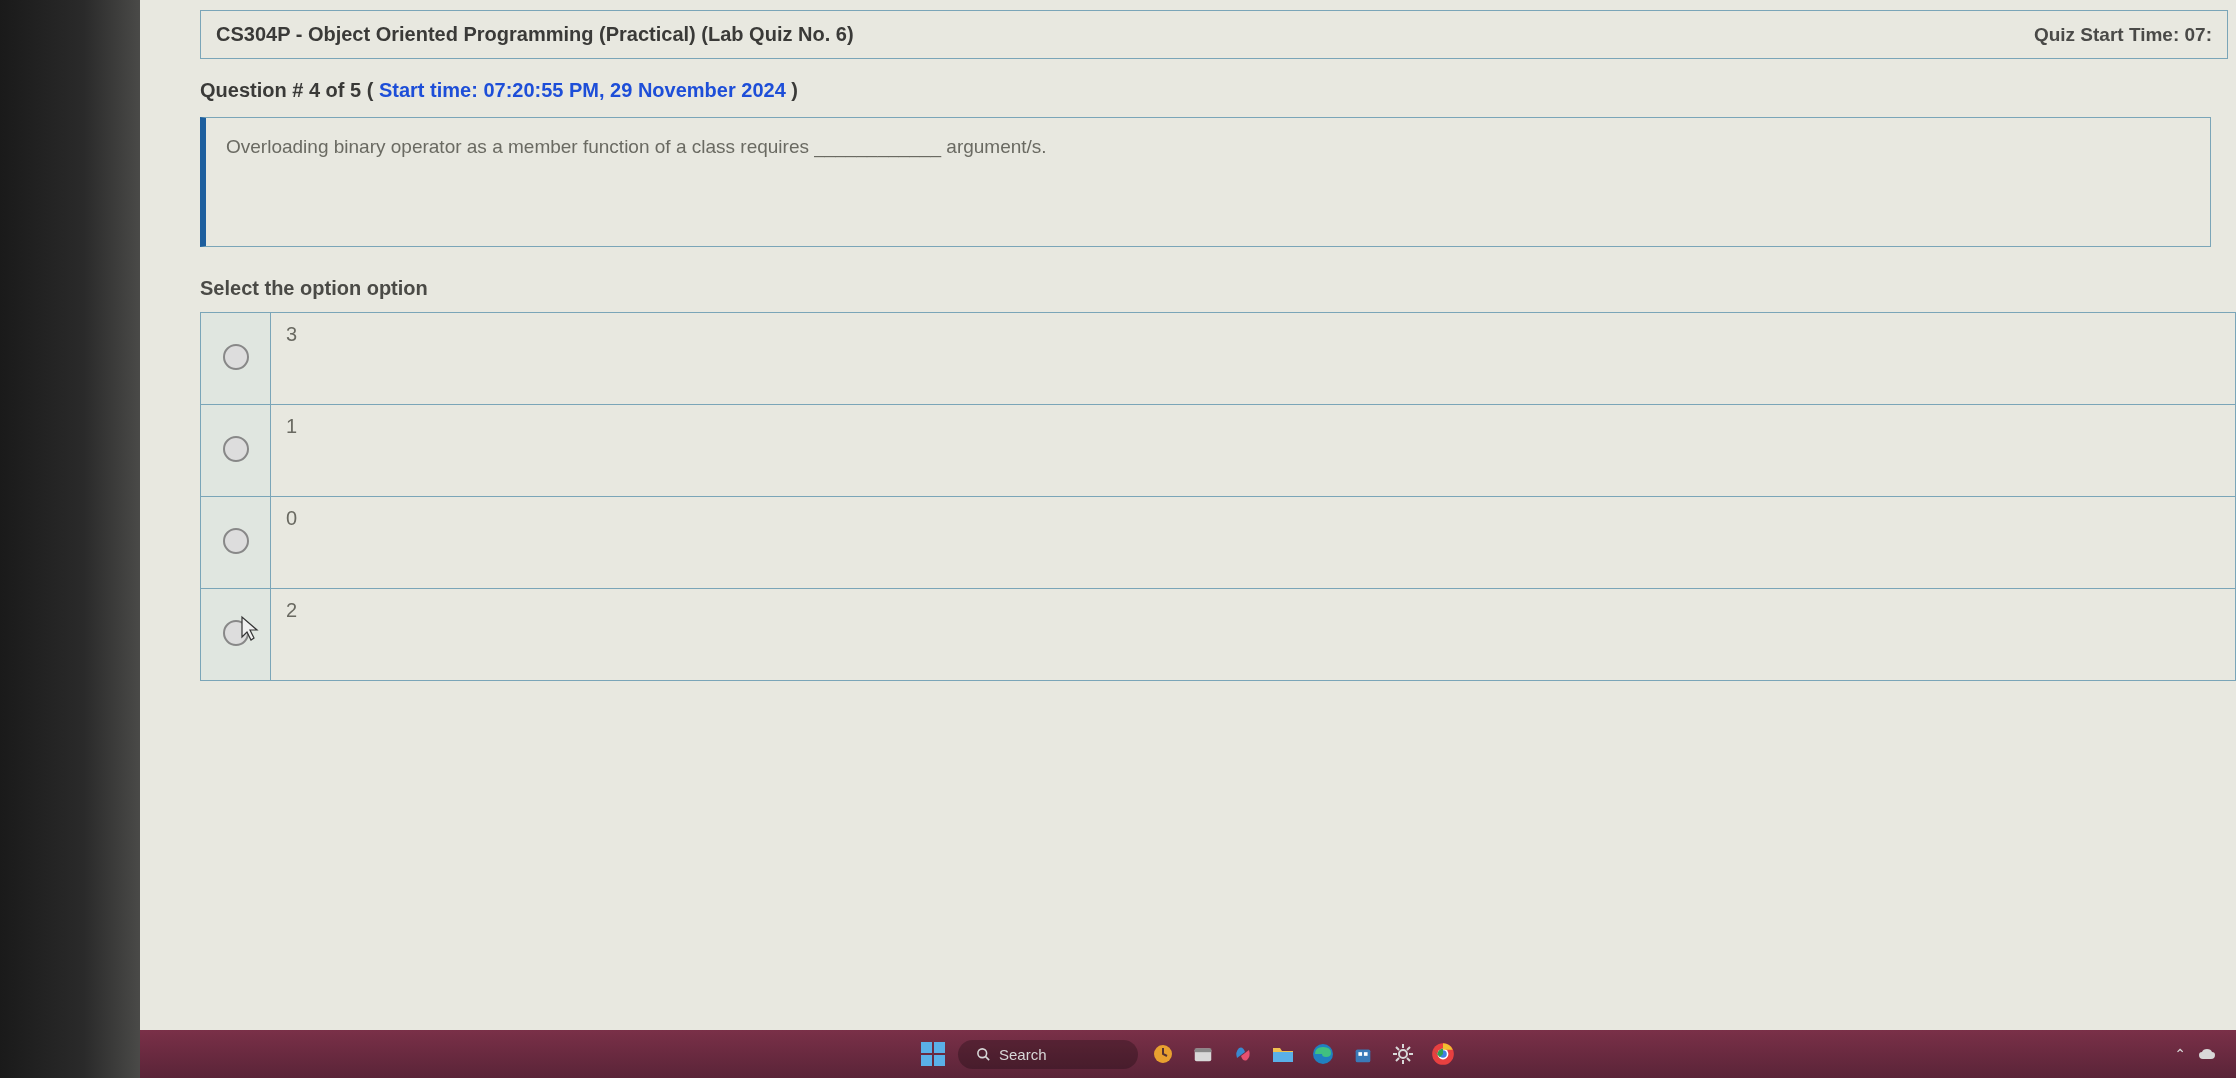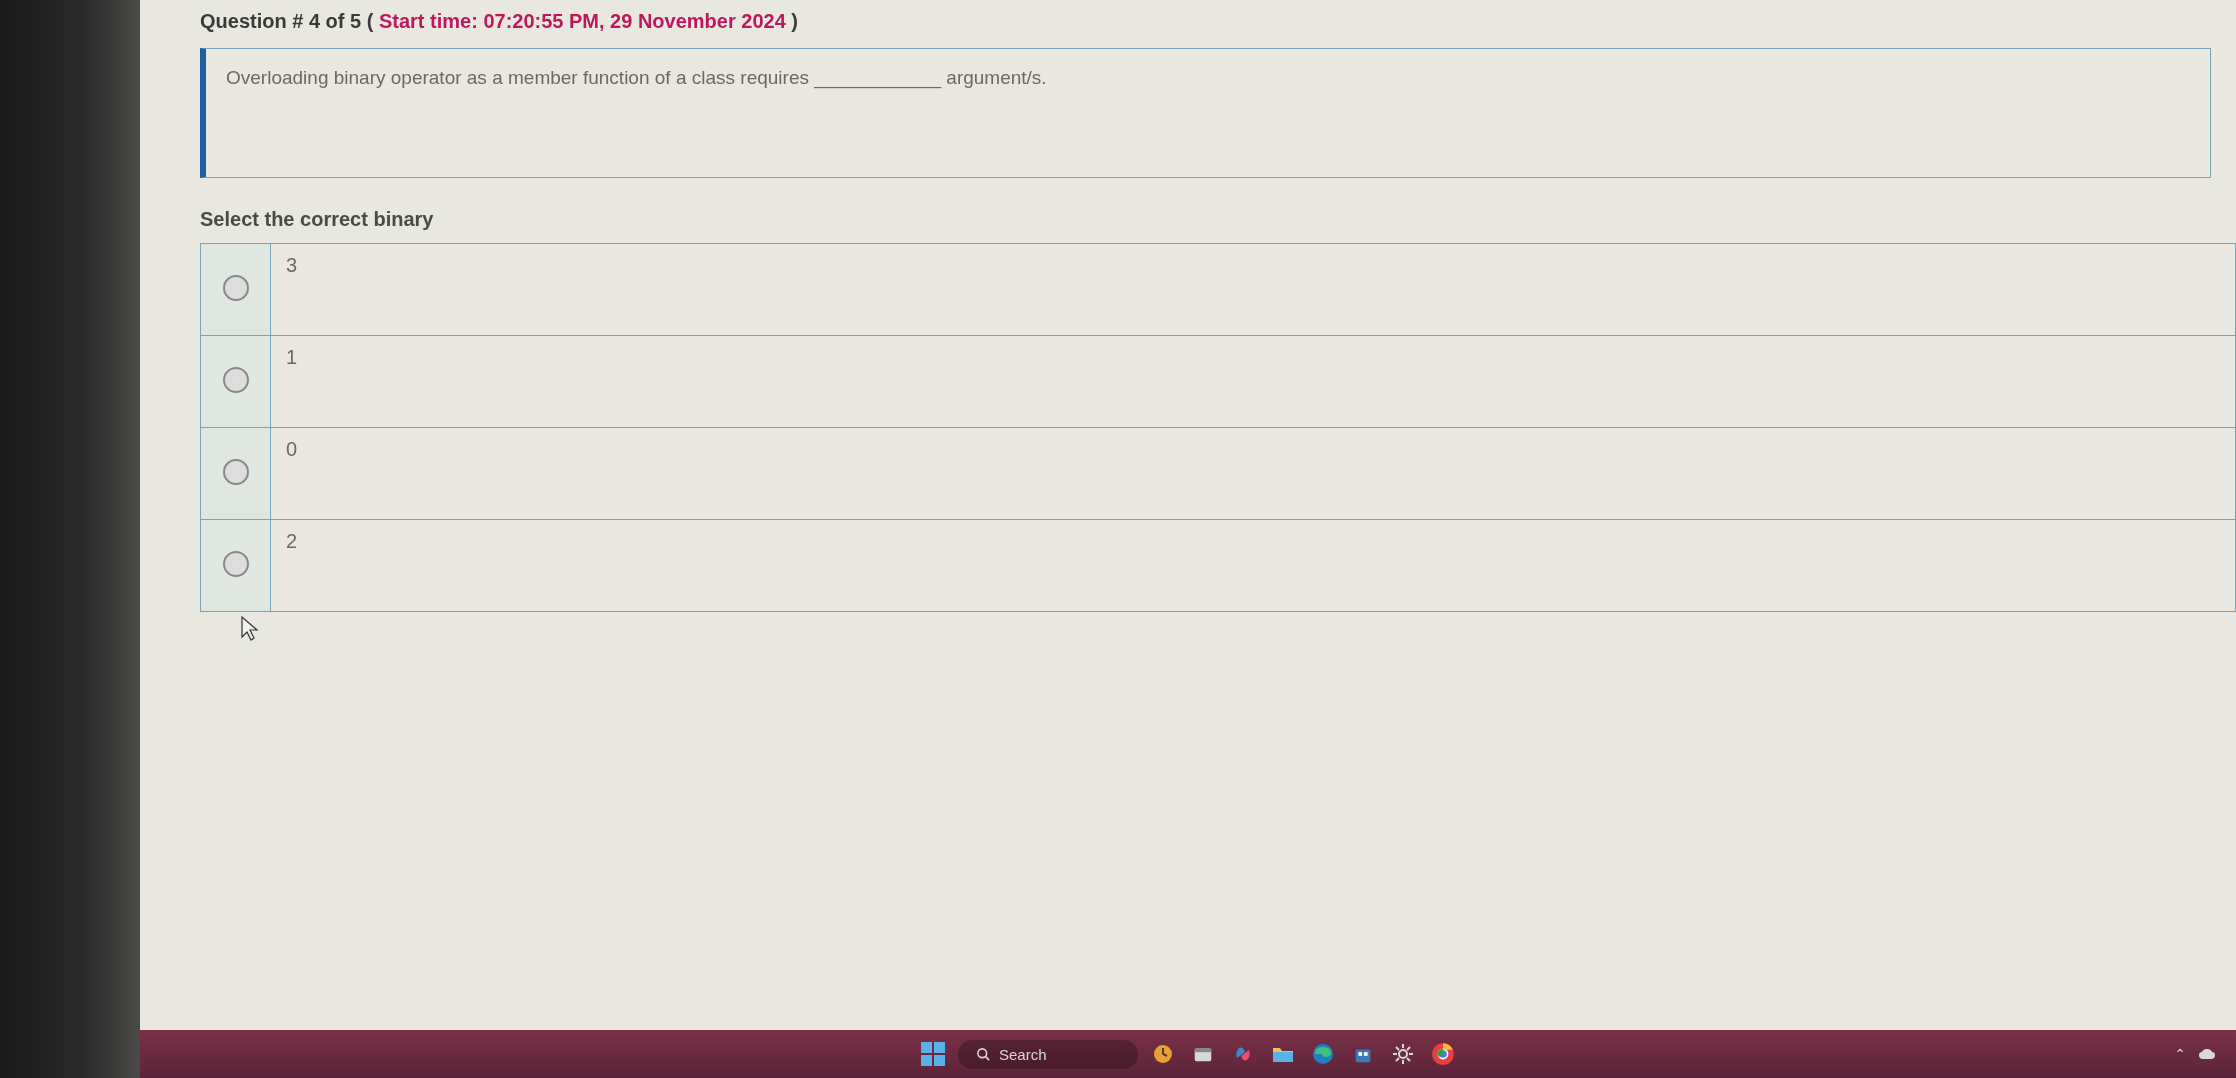--- a/index.html
+++ b/index.html
@@ -44,21 +44,21 @@
       color: #4a4a48;
       font-size: 19px;
     }
     .question-header {
       margin: 0 8px 15px 60px;
       font-weight: bold;
       font-size: 20px;
       color: #3a3a38;
     }
     .start-time-red {
-      color: #be185d;
+      color: #1d4ed8;
       margin-top: 8px;
     }
     .question-box {
       border: 1px solid #7aa5b8;
       border-left: 6px solid #1e5f9e;
       margin: 0 25px 30px 60px;
       padding: 18px 20px;
       min-height: 130px;
       background: #e8e8e0;
     }
@@ -171,30 +171,34 @@
       pointer-events: none;
     }
   </style>
 </head>
 <body>
 
 <div class="left-bezel"></div>
 
 <div class="main-area">
 
+  <div class="course-header">
+    <span class="course-title">CS304P - Object Oriented Programming (Practical) (Lab Quiz No. 6)</span>
+    <span class="quiz-start-time">Quiz Start Time: 07:</span>
+  </div>
 
   <div class="question-header">
     <span>Question # 4 of 5 ( </span><span class="start-time-red">Start time: 07:20:55 PM, 29 November 2024</span><span> )</span>
   </div>
 
   <div class="question-box">
     <div class="question-text">Overloading binary operator as a member function of a class requires ____________ argument/s.</div>
   </div>
 
-  <div class="select-label">Select the correct binary</div>
+  <div class="select-label">Select the option option</div>
 
   <table class="options-table">
     <tbody>
         <tr class="option-row">
       <td class="radio-cell">
         <span class="radio-btn"></span>
       </td>
       <td class="option-cell">3</td>
     </tr>
     <tr class="option-row">

